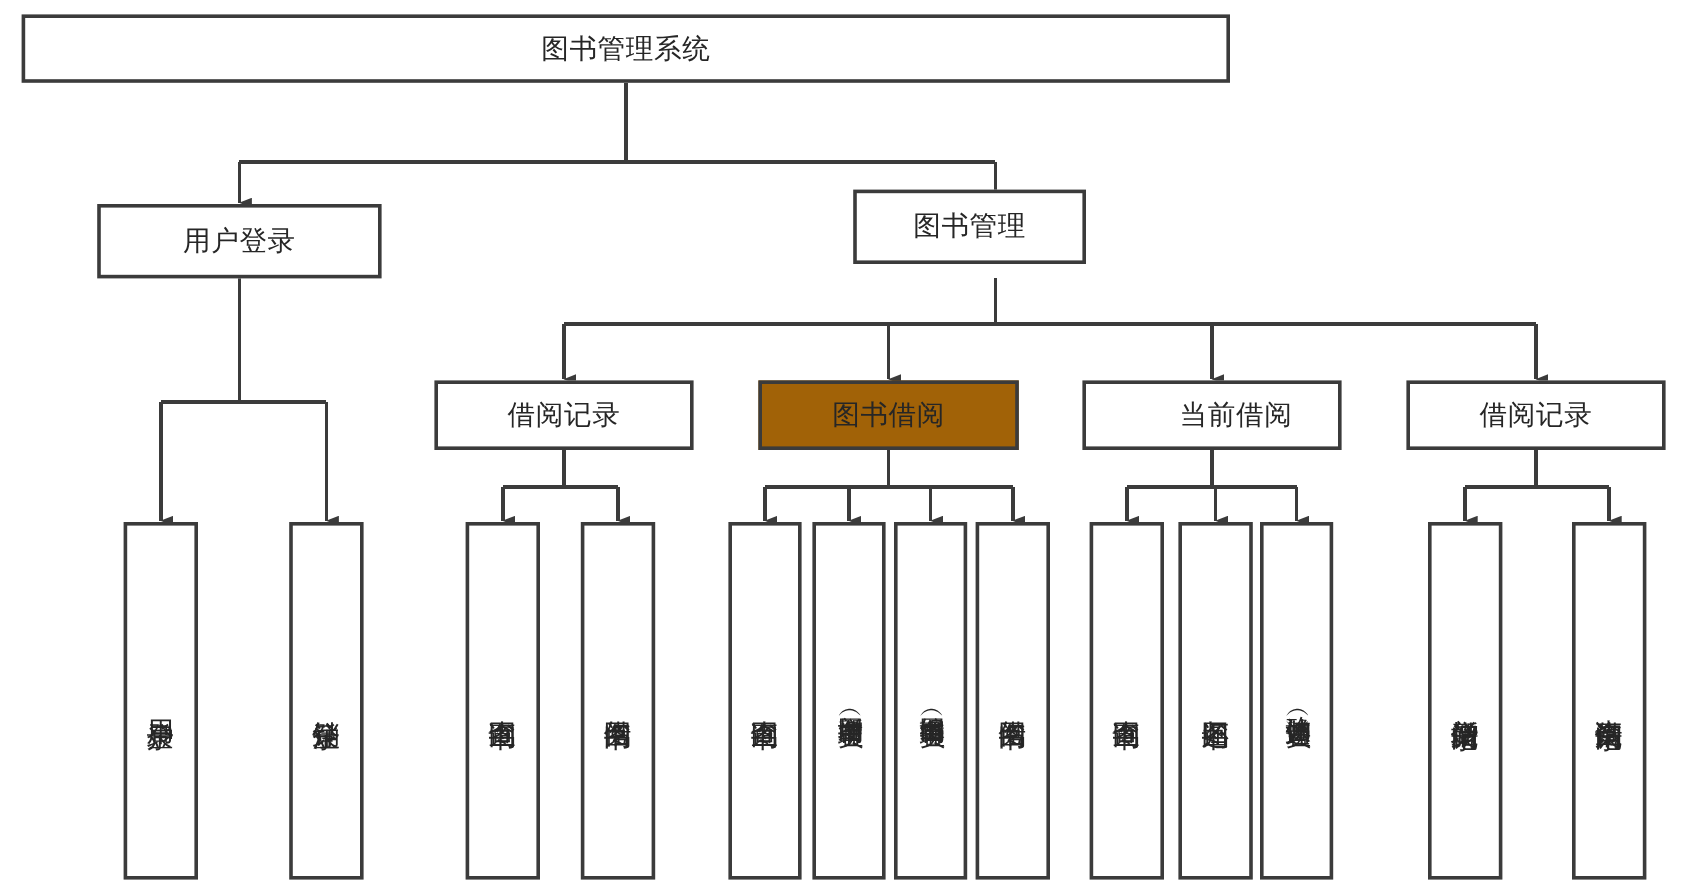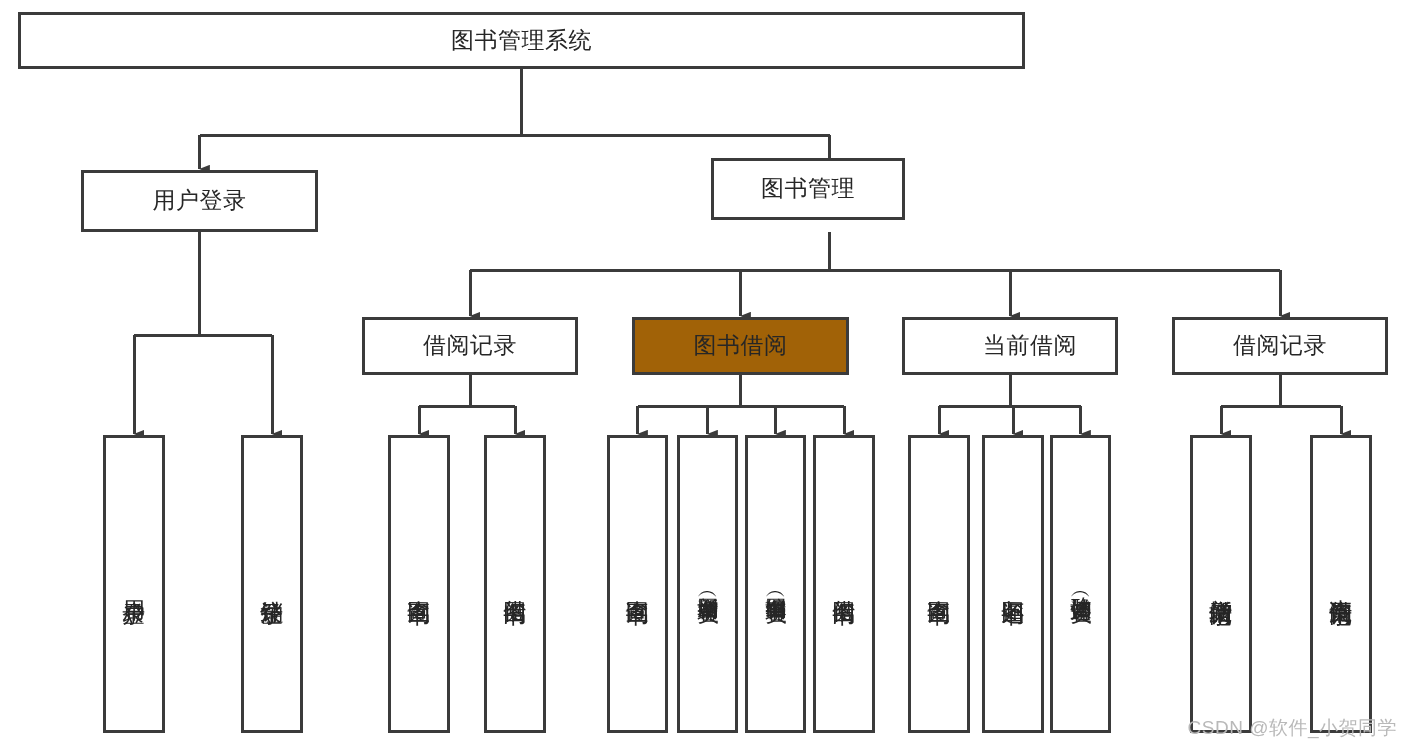--- a/index.html
+++ b/index.html
@@ -167,14 +167,13 @@
         <span class="node-label-v" style="color: rgb(38, 38, 38); font-size: 21px; line-height: 1.18;">确认归还（管理员）</span>
       </div>
       <div class="node-box" style="left: 1190px; top: 435px; width: 62px; height: 298px; border-color: rgb(59, 59, 59); background: rgb(255, 255, 255);">
         <span class="node-label-v" style="color: rgb(38, 38, 38);">新增借阅记录</span>
       </div>
       <div class="node-box" style="left: 1310px; top: 435px; width: 62px; height: 298px; border-color: rgb(59, 59, 59); background: rgb(255, 255, 255);">
         <span class="node-label-v" style="color: rgb(38, 38, 38);">查询借阅记录</span>
       </div>
     </div>
 
-  <div class="watermark">CSDN @软件_小贺同学</div>
 </div>
 
 </body></html>

